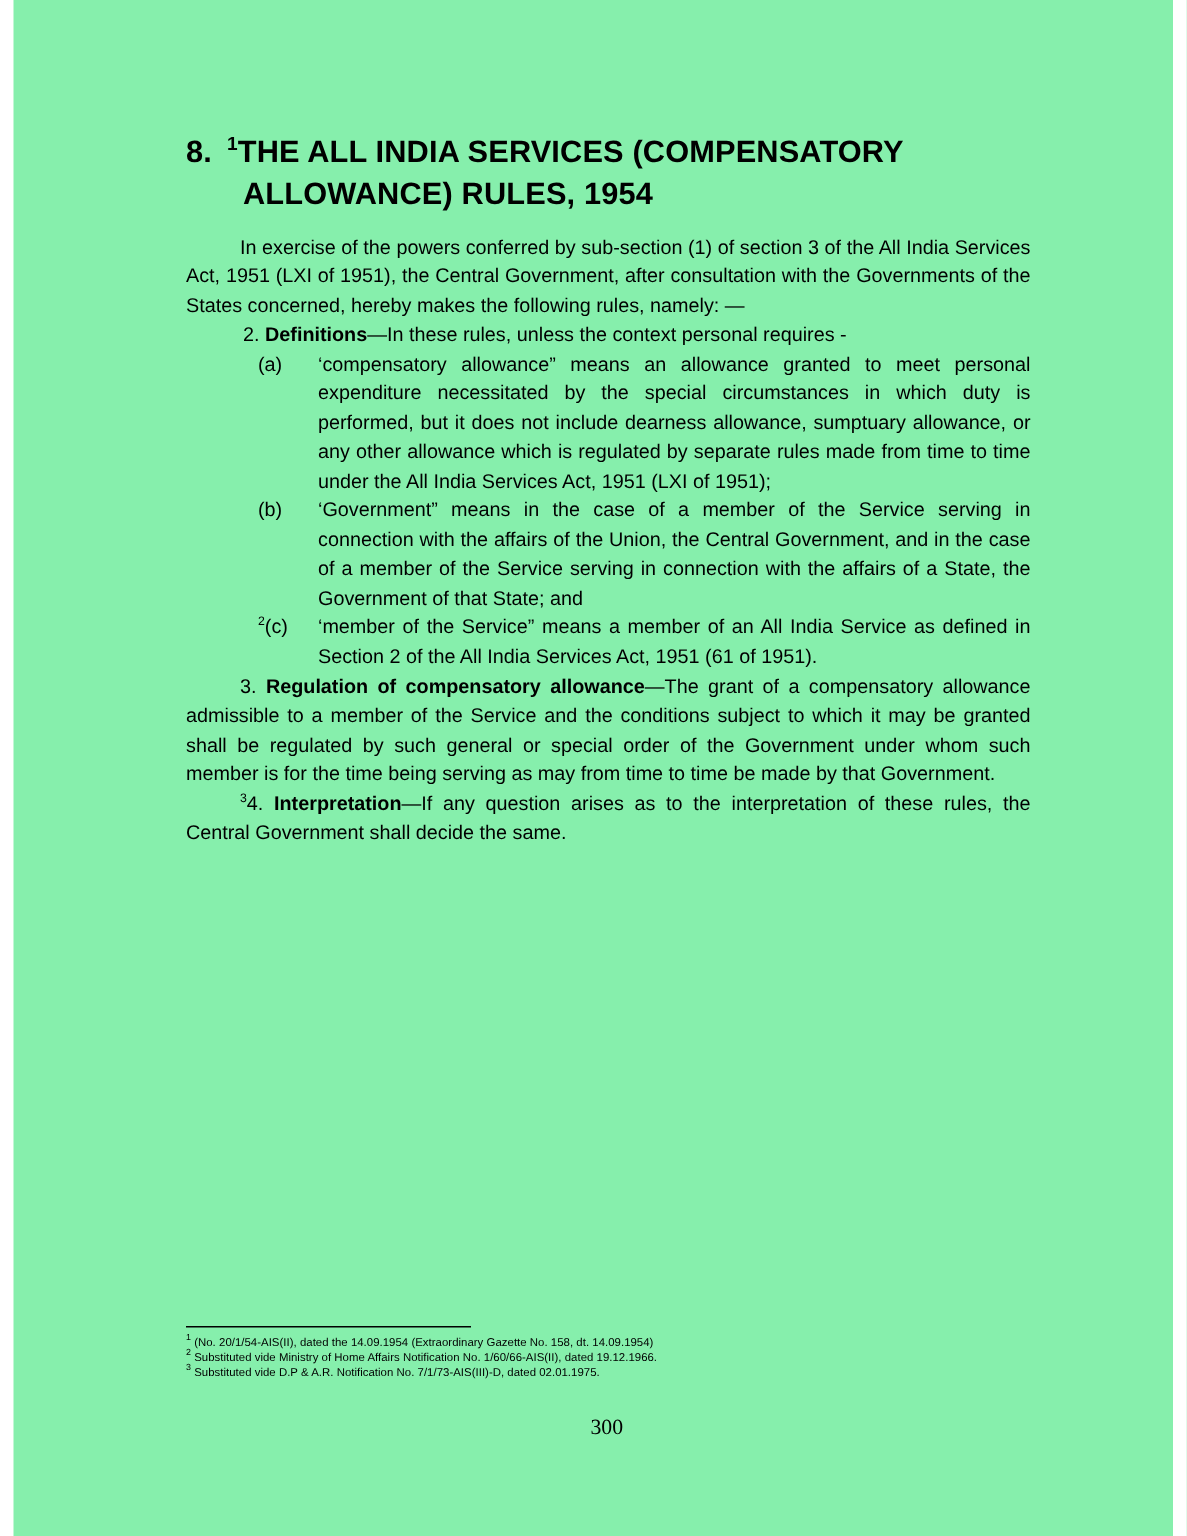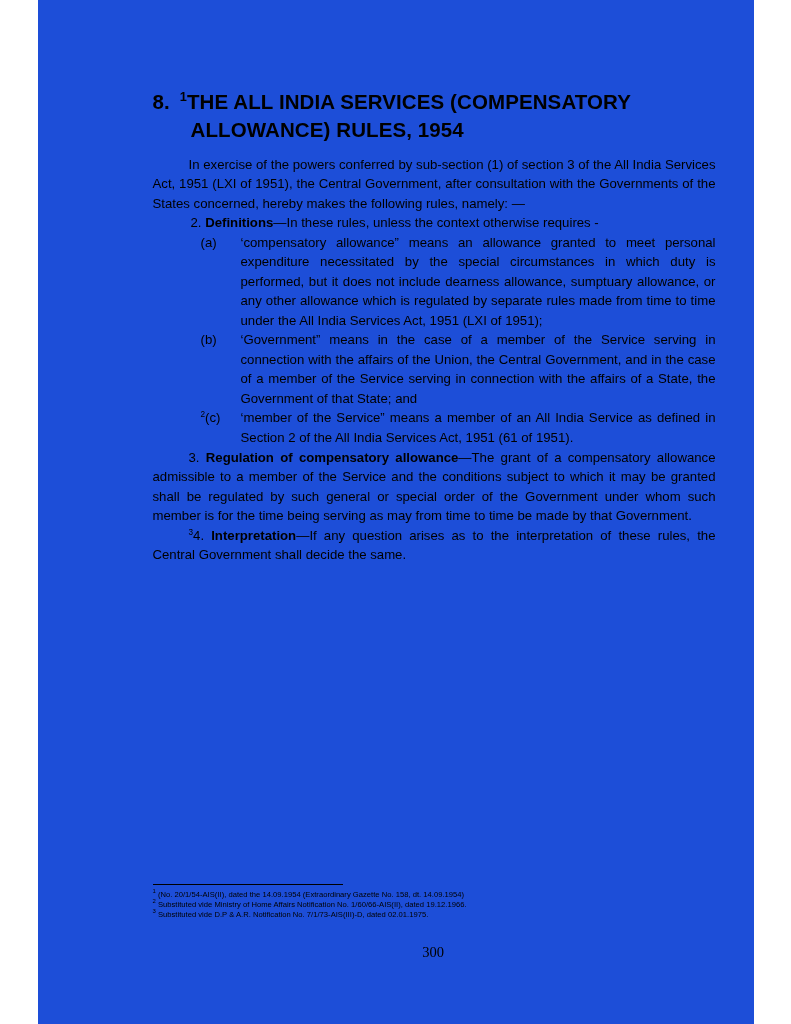--- a/index.html
+++ b/index.html
@@ -7,24 +7,24 @@
     margin: 0;
     padding: 0;
     background: #ffffff;
   }
   body {
     font-family: "Liberation Sans", sans-serif;
     color: #000000;
   }
   .page {
     position: relative;
-    width: 716px;
+    width: 773px;
     height: 1024px;
     margin: 0 auto;
-    background: #1d4ed8;
+    background: #86efac;
     overflow: hidden;
     box-sizing: border-box;
   }
   .content {
     position: absolute;
     left: 115px;
     top: 0;
     width: 563px;
   }
 
@@ -162,21 +162,21 @@
       <span class="title-wrap">
         <span>8.</span><span style="display:inline-block;width:10px"></span><sup>1</sup><span class="title-body">THE ALL INDIA SERVICES  (COMPENSATORY ALLOWANCE) RULES, 1954</span>
       </span>
     </h1>
 
     <p class="para first-indent gap-lg">In exercise of the powers conferred by sub-section (1) of section 3 of the All India Services Act, 1951 (LXI of 1951), the Central Government, after consultation with the Governments of the States concerned, hereby makes the following rules, namely: —</p>
 
 
     <p class="num-para rule-para indent-2 gap-md">
       <span>2.</span>
-      <b>Definitions</b><span>—</span><span>In these rules, unless the context otherwise requires -</span>
+      <b>Definitions</b><span>—</span><span>In these rules, unless the context personal requires -</span>
     </p>
 
     <div class="clause gap-md">
       <span class="marker">(a)</span>
       <span class="ctext">‘compensatory allowance” means an allowance granted to meet personal expenditure necessitated by the special circumstances in which duty is performed, but it does not include dearness allowance, sumptuary allowance, or any other allowance which is regulated by separate rules made  from time to time under the All India Services Act, 1951 (LXI of 1951);</span>
     </div>
 
 
     <div class="clause gap-md">
       <span class="marker">(b)</span>

